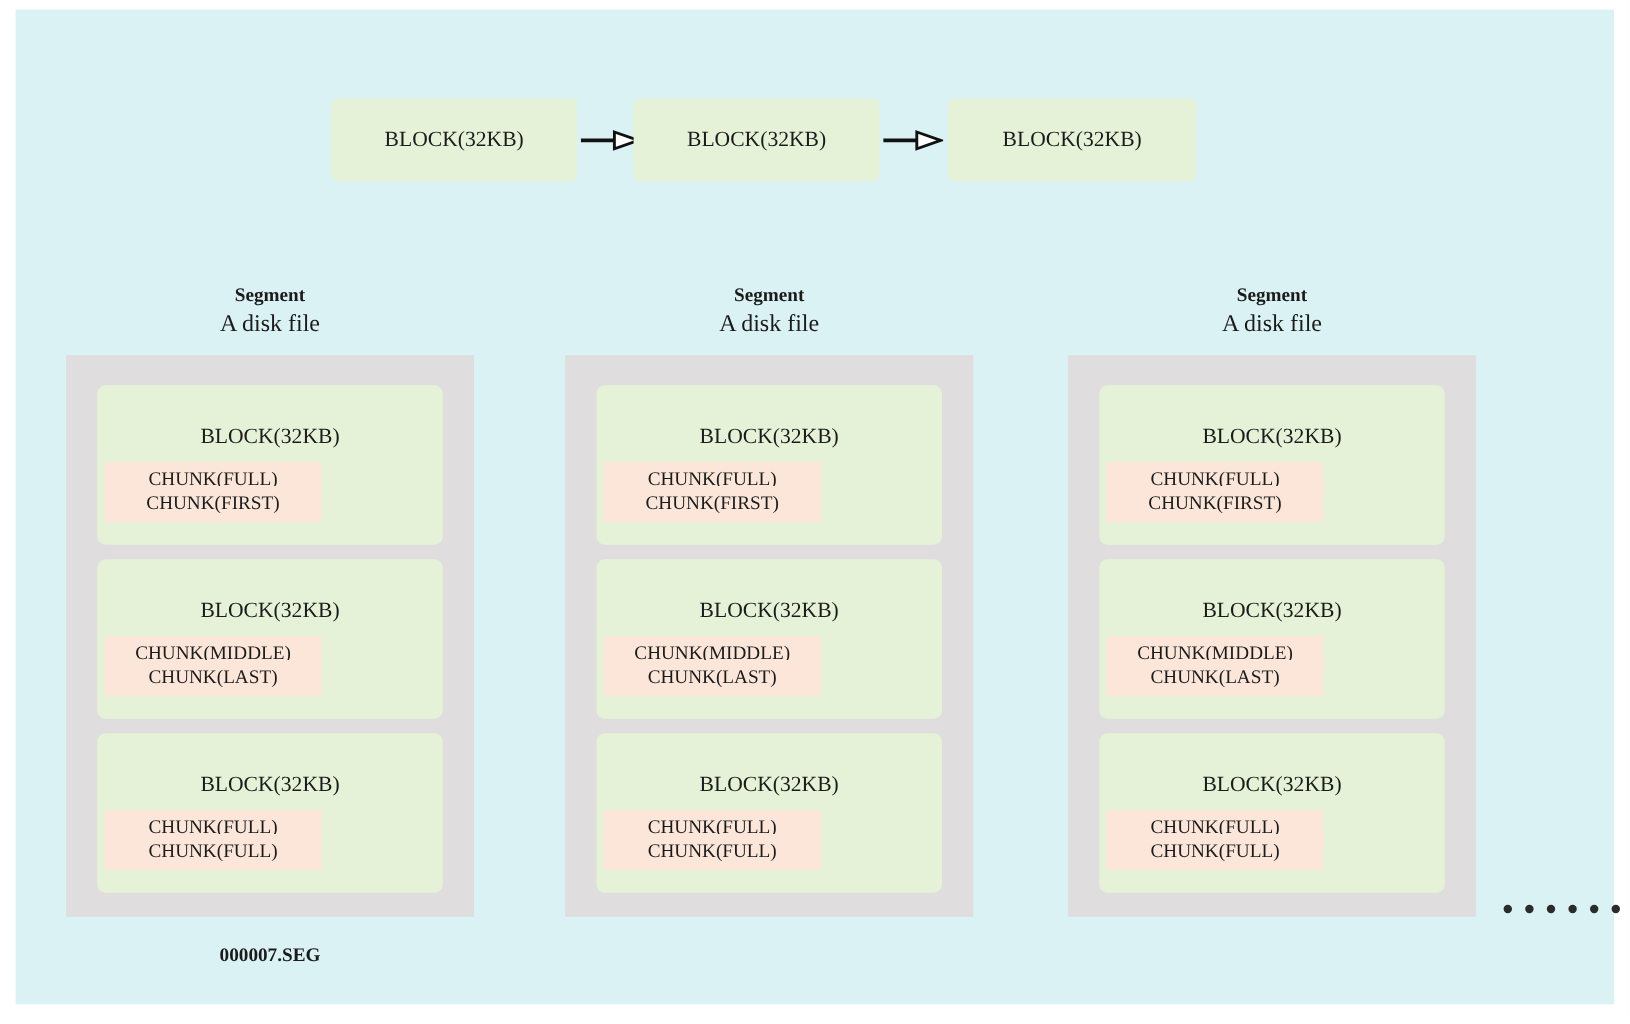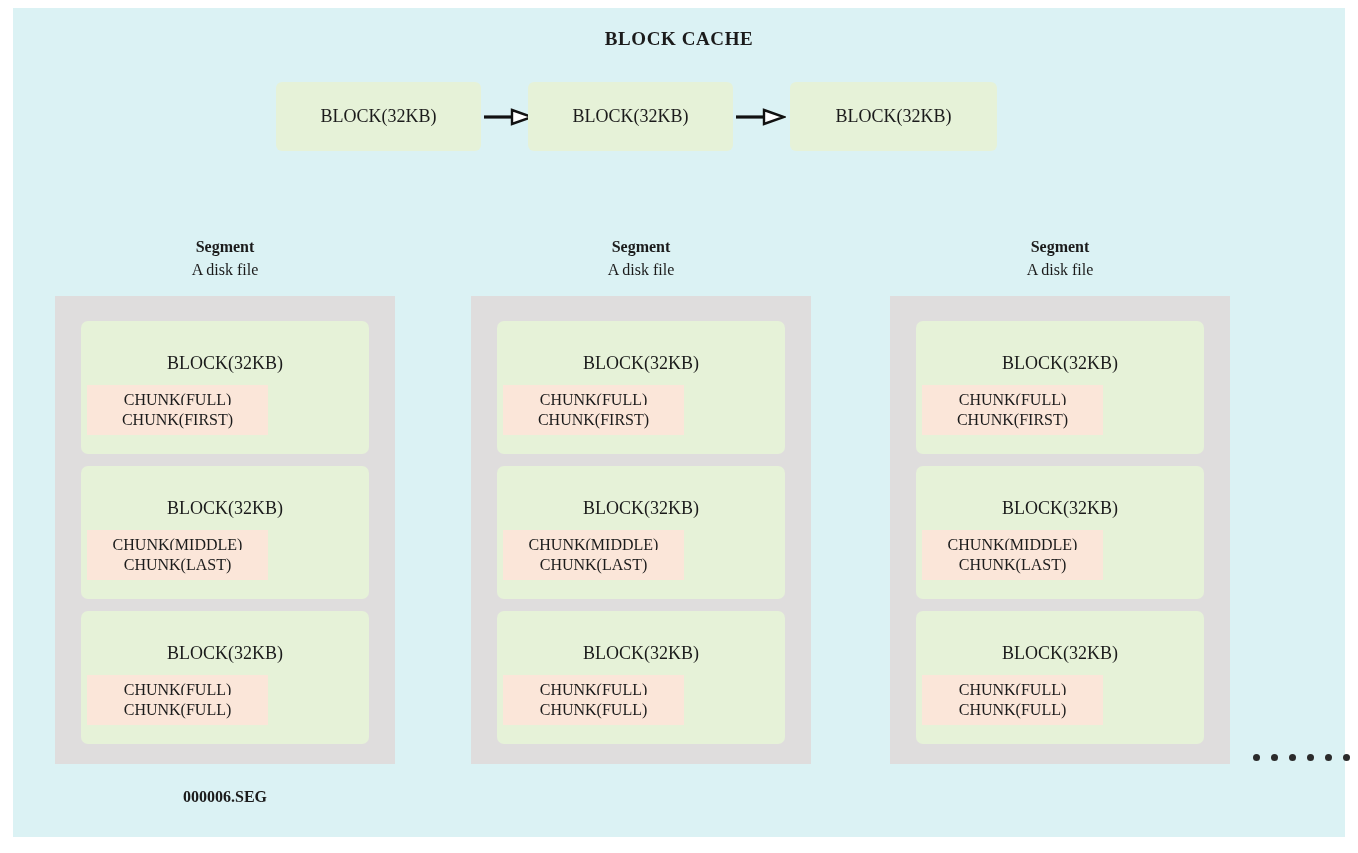--- a/index.html
+++ b/index.html
@@ -91,21 +91,21 @@
   .segment-header {
     text-align: center;
     color: #1b1b1b;
   }
   .segment-title {
     font-size: 16px;
     font-weight: bold;
     line-height: 22px;
   }
   .segment-subtitle {
-    font-size: 16px;
+    font-size: 20px;
     line-height: 24px;
   }
 
   .segment-body {
     margin-top: 14px;
     width: 340px;
     height: 468px;
     background: #dfdddd;
     box-sizing: border-box;
     padding: 25px 26px;
@@ -171,21 +171,20 @@
     height: 7px;
     border-radius: 50%;
     background: #2b2b2b;
   }
 </style>
 </head>
 <body>
 
 <div id="diagram-canvas">
 
-  <div id="cache-title">BLOCK CACHE</div>
 
   <div id="cache-row">
 
     <div class="cache-block b0">
       <span>BLOCK(32KB)</span>
     </div>
 
     <svg class="cache-arrow a0" viewBox="0 0 50 18" xmlns="http://www.w3.org/2000/svg">
       <line x1="0" y1="9" x2="29" y2="9" stroke="#111111" stroke-width="3.2"></line>
       <polygon points="28,2 48,9 28,16" fill="#ffffff" stroke="#111111" stroke-width="2.4" stroke-linejoin="miter"></polygon>
@@ -227,21 +226,21 @@
           <div class="chunk c1">CHUNK(LAST)</div>
         </div>
 
         <div class="block">
           <div class="block-label">BLOCK(32KB)</div>
           <div class="chunk c0">CHUNK(FULL)</div>
           <div class="chunk c1">CHUNK(FULL)</div>
         </div>
 
       </div>
-      <div class="segment-file">000006.SEG</div>
+      <div class="segment-file">000007.SEG</div>
     </div>
 
     <div class="segment s1">
       <div class="segment-header">
         <div class="segment-title">Segment</div>
         <div class="segment-subtitle">A disk file</div>
       </div>
       <div class="segment-body">
 
         <div class="block">

